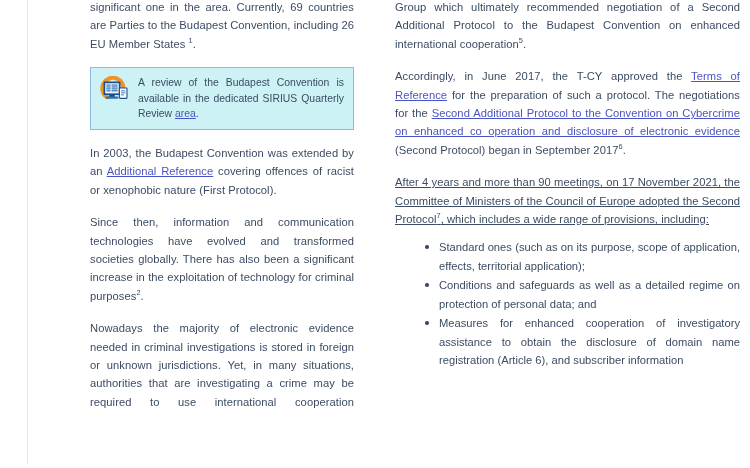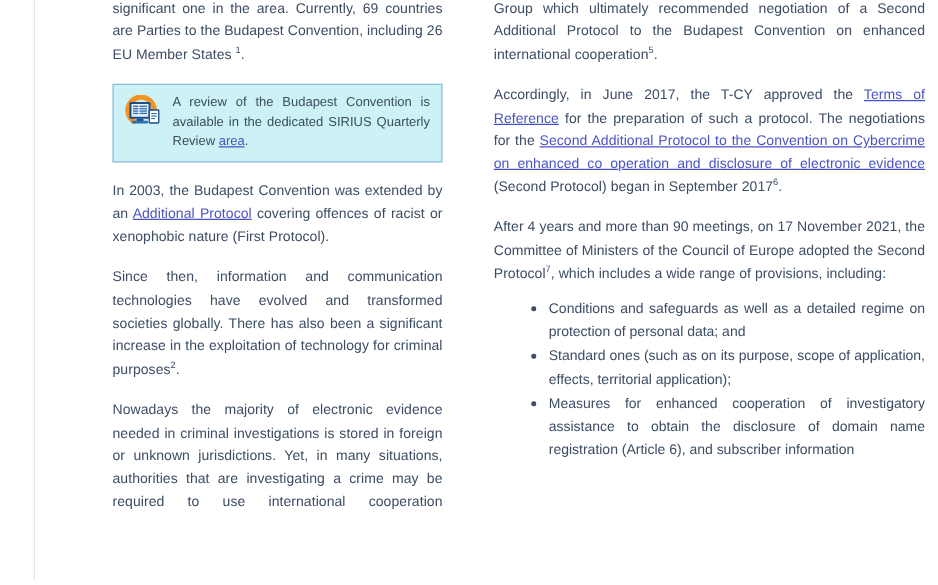--- a/index.html
+++ b/index.html
@@ -66,21 +66,21 @@
   p.para {
     margin: 0 0 14px 0;
     font-size: 11.2px;
     line-height: 18.4px;
     color: #3b4c63;
     text-align: justify;
     letter-spacing: 0.05px;
     font-family: "Liberation Sans", sans-serif;
   }
   p.para.first { margin-top: -2px; }
-  p.tight { margin-bottom: 10px; }
+  p.tight { margin-bottom: 10px; text-decoration: underline; }
 
   a.doclink {
     color: #4a53c4;
     text-decoration: underline;
   }
 
   sup.fn {
     font-size: 7.4px;
     vertical-align: super;
     line-height: 0;
@@ -187,39 +187,39 @@
 
             <rect x="19.4" y="12" width="7.6" height="10.4" rx="0.6" fill="#ffffff" stroke="#1a4f8a" stroke-width="1.1"></rect>
             <rect x="21" y="14.4" width="4.4" height="0.9" fill="#2f6fb3"></rect>
             <rect x="21" y="16.4" width="4.4" height="0.9" fill="#2f6fb3"></rect>
             <rect x="21" y="18.4" width="3" height="0.9" fill="#2f6fb3"></rect>
           </svg>
         </span>
         <p class="callout-text"><span>A review of the Budapest Convention is available in the dedicated SIRIUS Quarterly Review </span><a class="doclink" href="#">area</a><span>.</span></p>
       </div>
 
-      <p class="para"><span>In 2003, the Budapest Convention was extended by an </span><a class="doclink" href="#">Additional Protocol</a><span> covering offences of racist or xenophobic nature (First Protocol).</span></p>
+      <p class="para"><span>In 2003, the Budapest Convention was extended by an </span><a class="doclink" href="#">Additional Reference</a><span> covering offences of racist or xenophobic nature (First Protocol).</span></p>
 
       <p class="para"><span>Since then, information and communication technologies have evolved and transformed societies globally. There has also been a significant increase in the exploitation of technology for criminal purposes</span><sup class="fn">2</sup><span>.</span></p>
 
       <p class="para"><span>Nowadays the majority of electronic evidence needed in criminal investigations is stored in foreign or unknown jurisdictions. Yet, in many situations, authorities that are investigating a crime may be required to use international cooperation procedures, such as Mutual Legal Assistance (MLA), which are not always able to provide assistance rapidly or effectively enough for the needs of the investigation or proceeding</span><sup class="fn">3</sup></p>
 
     </div>
 
     <div class="col col-right">
 
       <p class="para first"><span>Group which ultimately recommended negotiation of a Second Additional Protocol to the Budapest Convention on enhanced international cooperation</span><sup class="fn">5</sup><span>.</span></p>
 
       <p class="para"><span>Accordingly, in June 2017, the T-CY approved the </span><a class="doclink" href="#">Terms of Reference</a><span> for the preparation of such a protocol. The negotiations for the </span><a class="doclink" href="#">Second Additional Protocol to the Convention on Cybercrime on enhanced co operation and disclosure of electronic evidence</a><span> (Second Protocol) began in September 2017</span><sup class="fn">6</sup><span>.</span></p>
 
       <p class="para tight"><span>After 4 years and more than 90 meetings, on 17 November 2021, the Committee of Ministers of the Council of Europe adopted the Second Protocol</span><sup class="fn">7</sup><span>, which includes a wide range of provisions, including:</span></p>
 
       <ul class="bullets">
+        <li><span class="dot"></span><span>Standard ones (such as on its purpose, scope of application, effects, territorial application);</span></li>
         <li><span class="dot"></span><span>Conditions and safeguards as well as a detailed regime on protection of personal data; and</span></li>
-        <li><span class="dot"></span><span>Standard ones (such as on its purpose, scope of application, effects, territorial application);</span></li>
         <li><span class="dot"></span><span>Measures for enhanced cooperation of investigatory assistance to obtain the disclosure of domain name registration (Article 6), and subscriber information</span></li>
       </ul>
 
     </div>
 
   </div>
 
   <div class="clip-fade"></div>
 
 </div>

